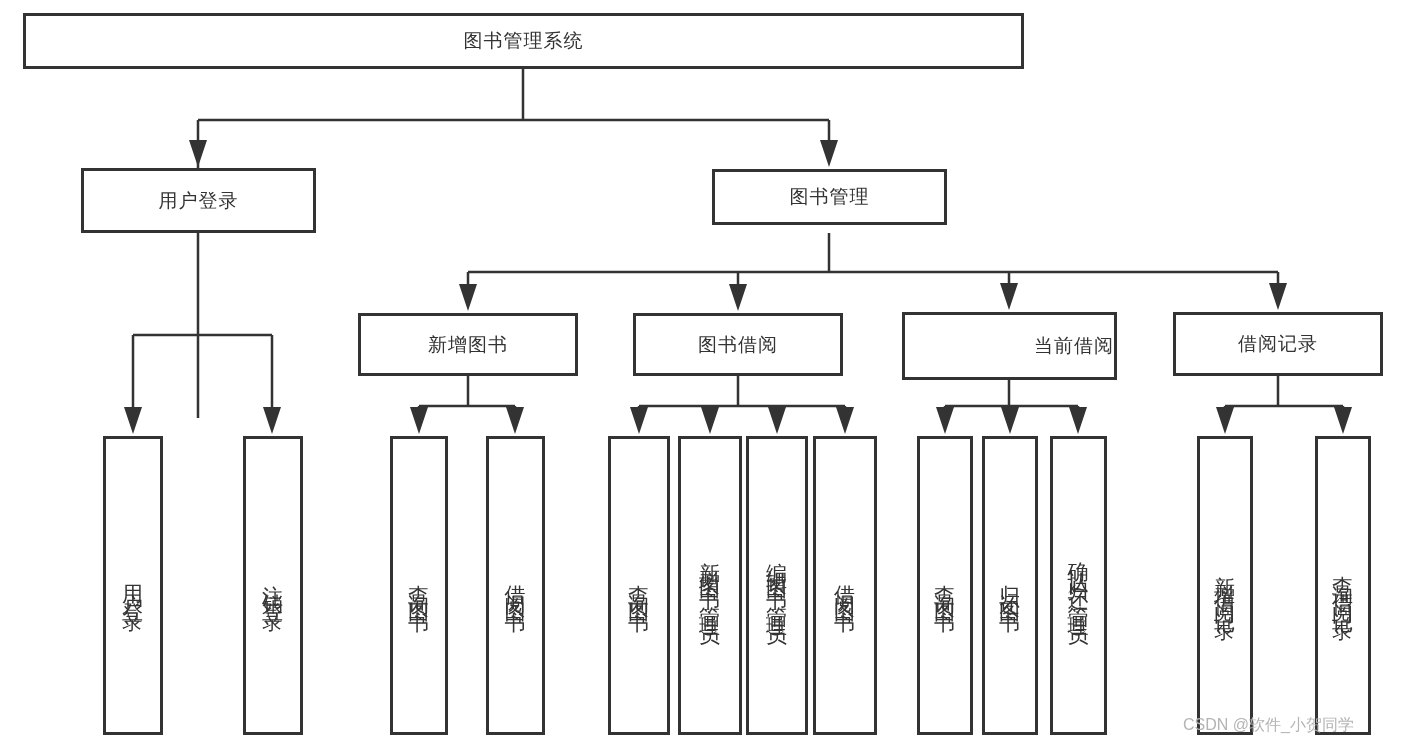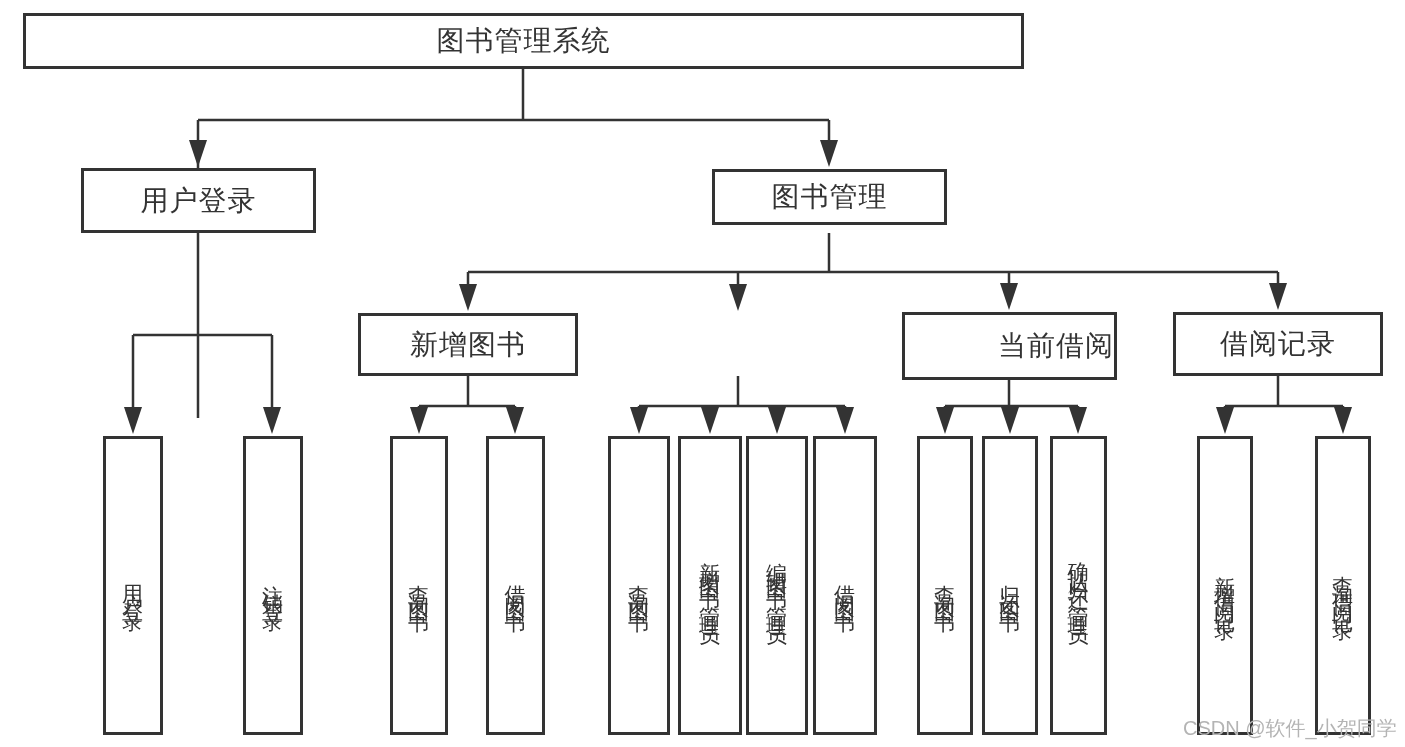--- a/index.html
+++ b/index.html
@@ -22,38 +22,38 @@
     position: absolute;
     box-sizing: border-box;
     background: #ffffff;
     border: 3px solid var(--line, #333333);
     display: flex;
     align-items: center;
     justify-content: center;
     z-index: 1;
   }
   .htext {
-    font-size: 28px;
+    font-size: 19px;
     letter-spacing: 1px;
     white-space: nowrap;
   }
   .vtext {
     writing-mode: vertical-rl;
     text-orientation: mixed;
     font-size: 21px;
     letter-spacing: 9px;
     line-height: 1;
     white-space: nowrap;
   }
   .watermark {
     position: absolute;
     left: 1183px;
     top: 715px;
     z-index: 2;
-    font-size: 20px;
+    font-size: 16px;
     color: var(--wm, #b4b4b4);
     white-space: nowrap;
   }
 </style>
 </head>
 <body>
 
 <div class="stage" style="--line: #333333; --ink: #333333; --wm: #b4b4b4; --bg: #ffffff;">
 
   <svg class="wires" viewBox="0 0 1405 747" xmlns="http://www.w3.org/2000/svg">
@@ -94,20 +94,23 @@
 
   <div class="box" style="left:81px; top:168px; width:235px; height:65px;">
     <span class="htext">用户登录</span>
   </div>
   <div class="box" style="left:712px; top:169px; width:235px; height:56px;">
     <span class="htext">图书管理</span>
   </div>
 
   <div class="box" style="left:358px; top:313px; width:220px; height:63px;">
     <span class="htext">新增图书</span>
+  </div>
+  <div class="box" style="left:633px; top:313px; width:210px; height:63px;">
+    <span class="htext">图书借阅</span>
   </div>
   <div class="box" style="left:902px; top:312px; width:215px; height:68px;justify-content:flex-end;">
     <span class="htext">当前借阅</span>
   </div>
   <div class="box" style="left:1173px; top:312px; width:210px; height:64px;">
     <span class="htext">借阅记录</span>
   </div>
 
   <div class="box" style="left:103px; top:436px; width:60px; height:299px;">
     <span class="vtext">用户登录</span>

